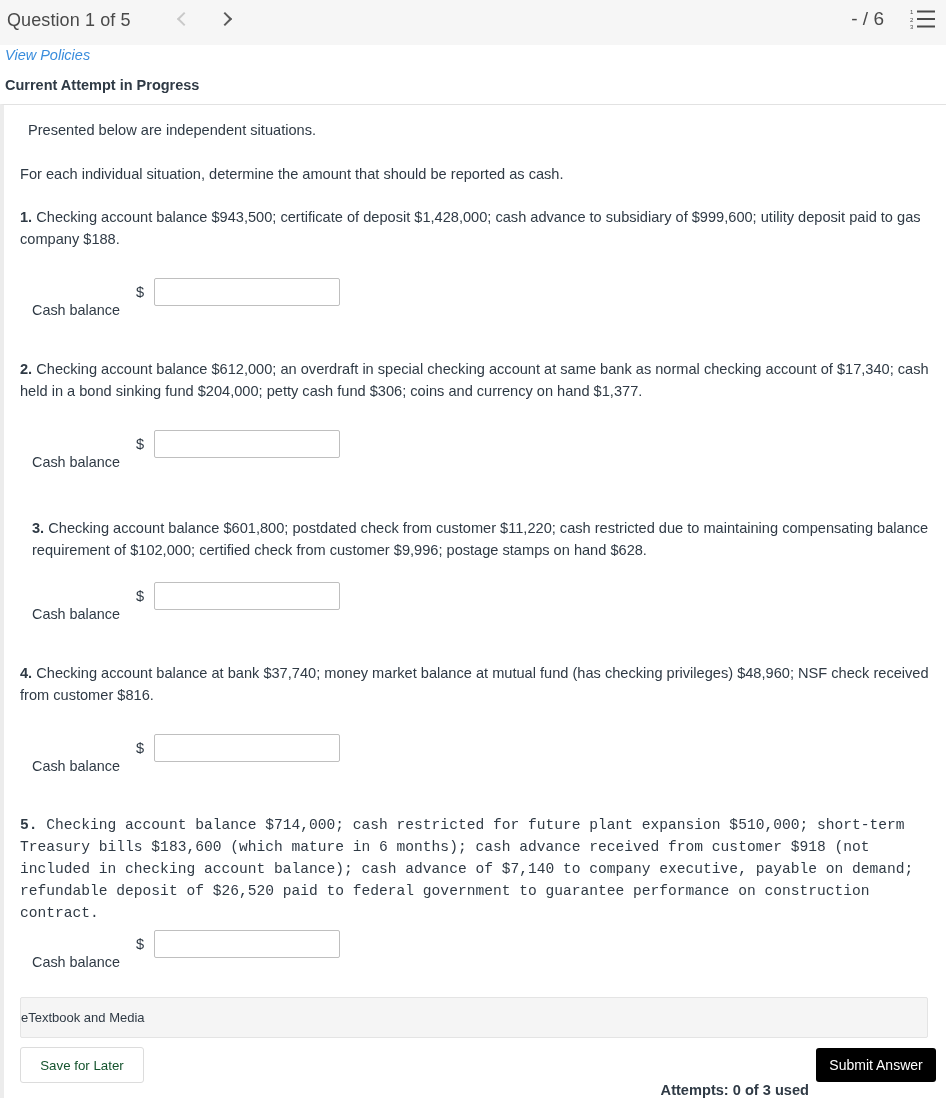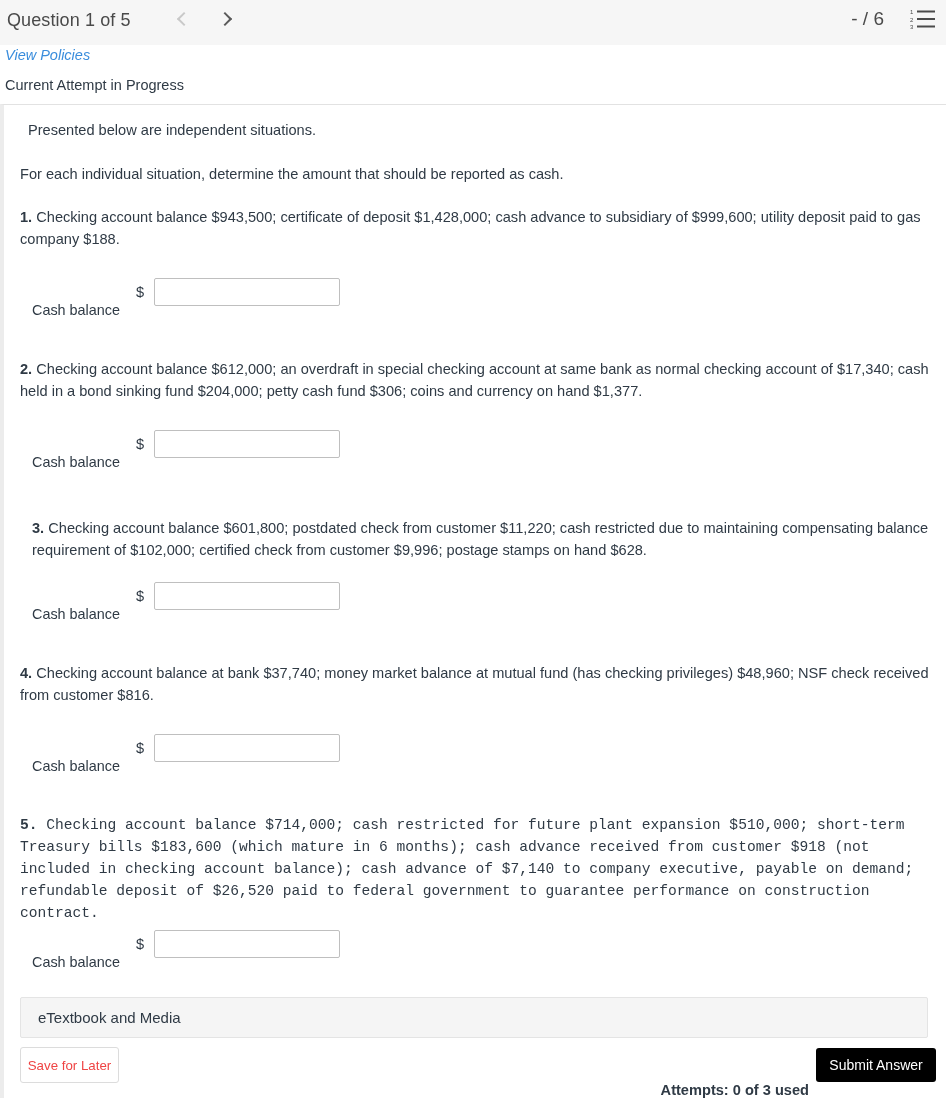--- a/index.html
+++ b/index.html
@@ -105,21 +105,21 @@
     text-decoration: none;
     cursor: pointer;
     font-style: italic;
   }
 
   .attempt-status {
     position: absolute;
     left: 5px;
     top: 77px;
     font-size: 14.5px;
-    font-weight: normal;
+    font-weight: bold;
     color: #2f3a45;
   }
 
   
   .content-panel {
     position: absolute;
     left: 0px;
     top: 104px;
     width: 946px;
     height: 994px;
@@ -186,36 +186,35 @@
     left: 20px;
     top: 997px;
     width: 908px;
     height: 41px;
     background: #f5f5f5;
     border: 1px solid #e4e4e4;
     border-radius: 2px;
     box-sizing: border-box;
     display: flex;
     align-items: center;
-    padding-left: 17px;
-    font-size: 15px;
+    font-size: 13px;
     color: #2f3a45;
     cursor: pointer;
   }
 
   .save-later-btn {
     position: absolute;
     left: 20px;
     top: 1047px;
-    width: 99px;
+    width: 124px;
     height: 36px;
     background: #ffffff;
     border: 1px solid #dcdcdc;
     border-radius: 3px;
-    color: #ef4444;
+    color: #14532d;
     font-family: "Liberation Sans", sans-serif;
     font-size: 13.3px;
     cursor: pointer;
     box-sizing: border-box;
   }
 
   .attempts-text {
     position: absolute;
     right: 137px;
     top: 1055px;

